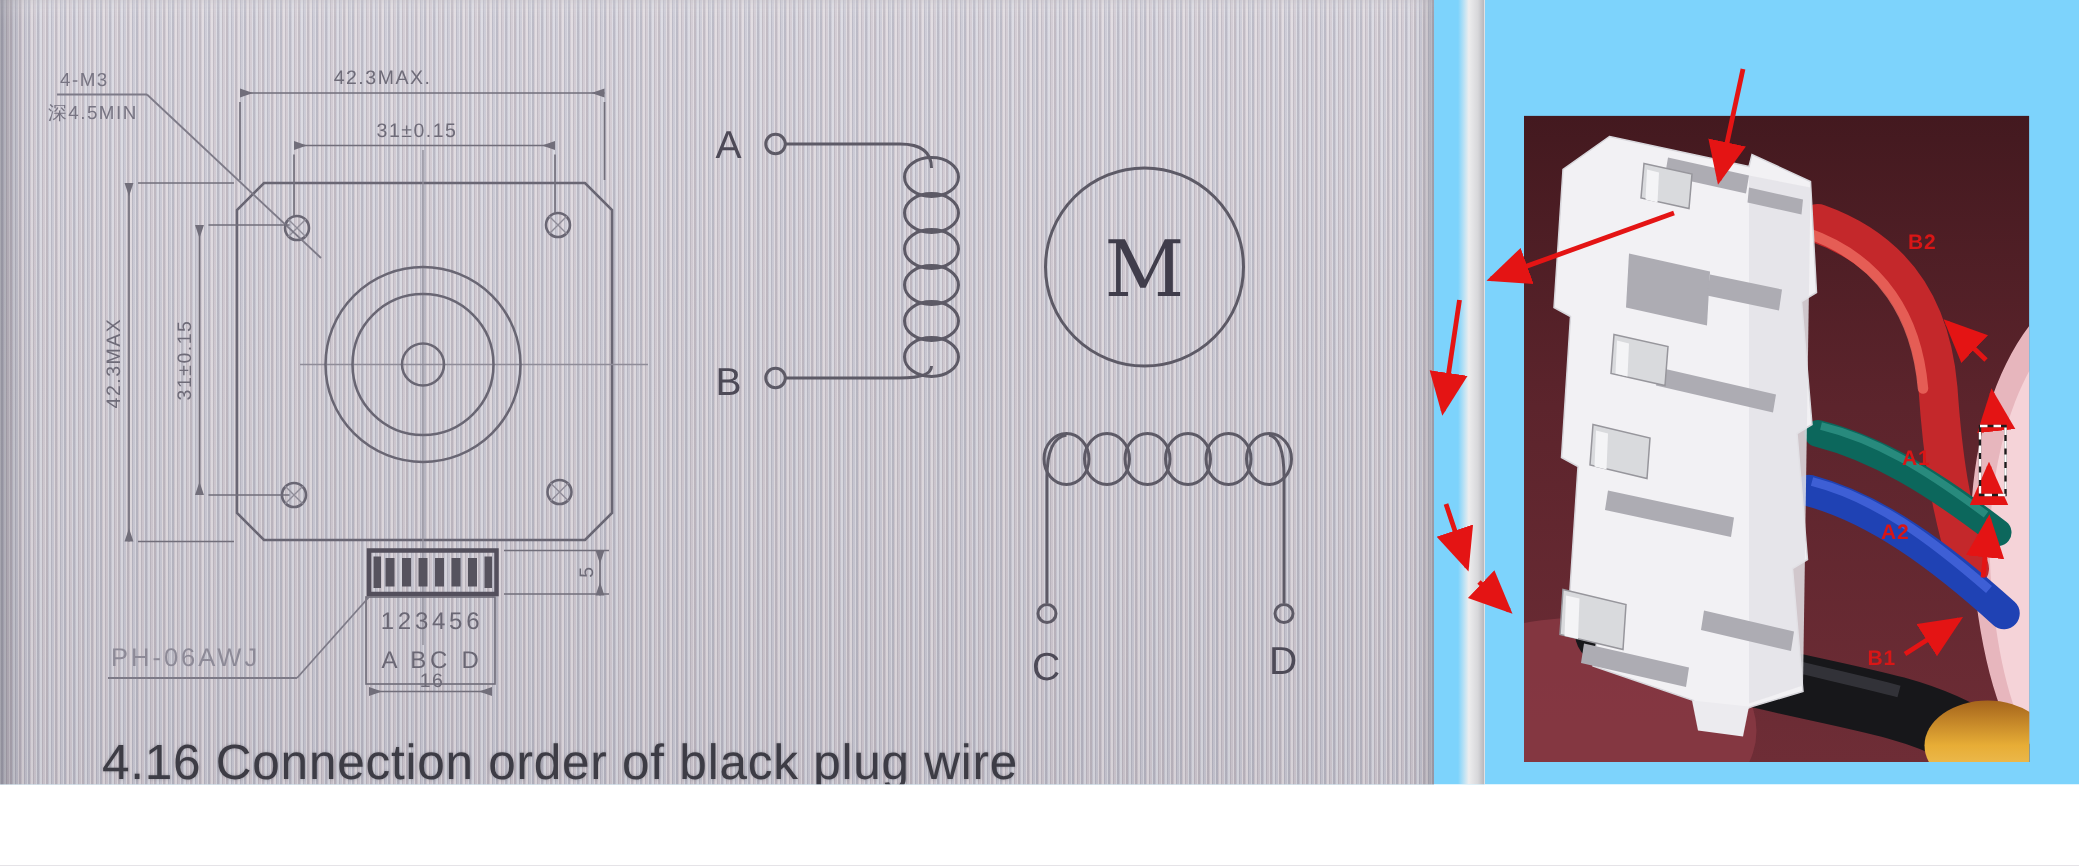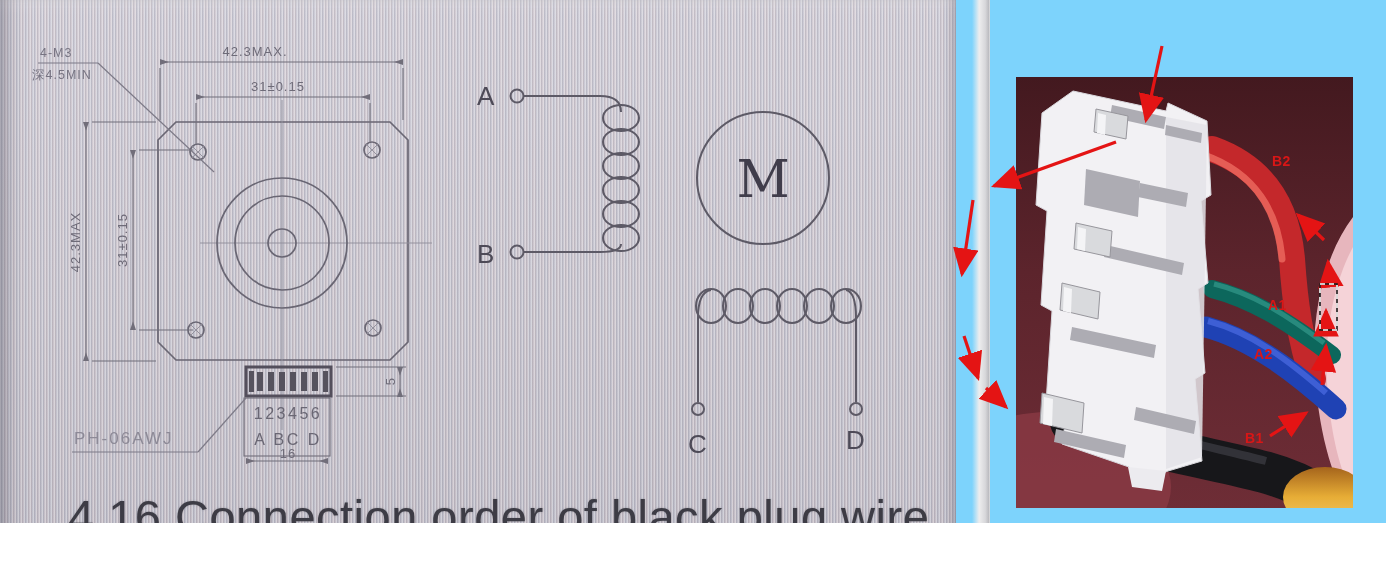--- a/index.html
+++ b/index.html
@@ -23,21 +23,21 @@
   .boldline{stroke:#534f5c;stroke-width:3;fill:none;}
   .thinline{stroke:#8f8c98;stroke-width:.9;fill:none;}
   .leader{stroke:#7d7a87;stroke-width:1.2;fill:none;}
   .dimtext{fill:#6e6b78;font-size:13px;letter-spacing:1px;}
   .callouttext{fill:#777482;font-size:12.5px;letter-spacing:1px;}
   .pintext{fill:#6a6774;font-size:16px;letter-spacing:2.5px;}
   .modeltext{fill:#8d8a97;font-size:17px;letter-spacing:2px;}
   .schem{stroke:#5d5a66;stroke-width:2;fill:none;}
   .schemtext{fill:#4d4a57;font-size:26px;}
   .mtext{font-family:"DejaVu Serif",serif;font-size:52px;fill:#403d4b;}
-  .caption{position:absolute;left:68px;top:489px;font-size:47px;letter-spacing:.5px;
+  .caption{position:absolute;left:68px;top:489px;font-size:33px;letter-spacing:.5px;
            color:#3d3c45;text-shadow:0 0 2px rgba(61,60,69,.35);filter:blur(.3px);white-space:nowrap;}
 
   
   .page-edge{position:absolute;left:972px;top:0;width:18px;height:577px;
     background:linear-gradient(90deg, rgba(255,255,255,0) 0%, #ededee 40%, #d7d7da 74%, #b9b9bd 95%, #f7f7f8 100%);}
 
   
   .photo{position:absolute;left:1016px;top:77px;width:337px;height:431px;overflow:hidden;}
   .photo svg{display:block;}
 

